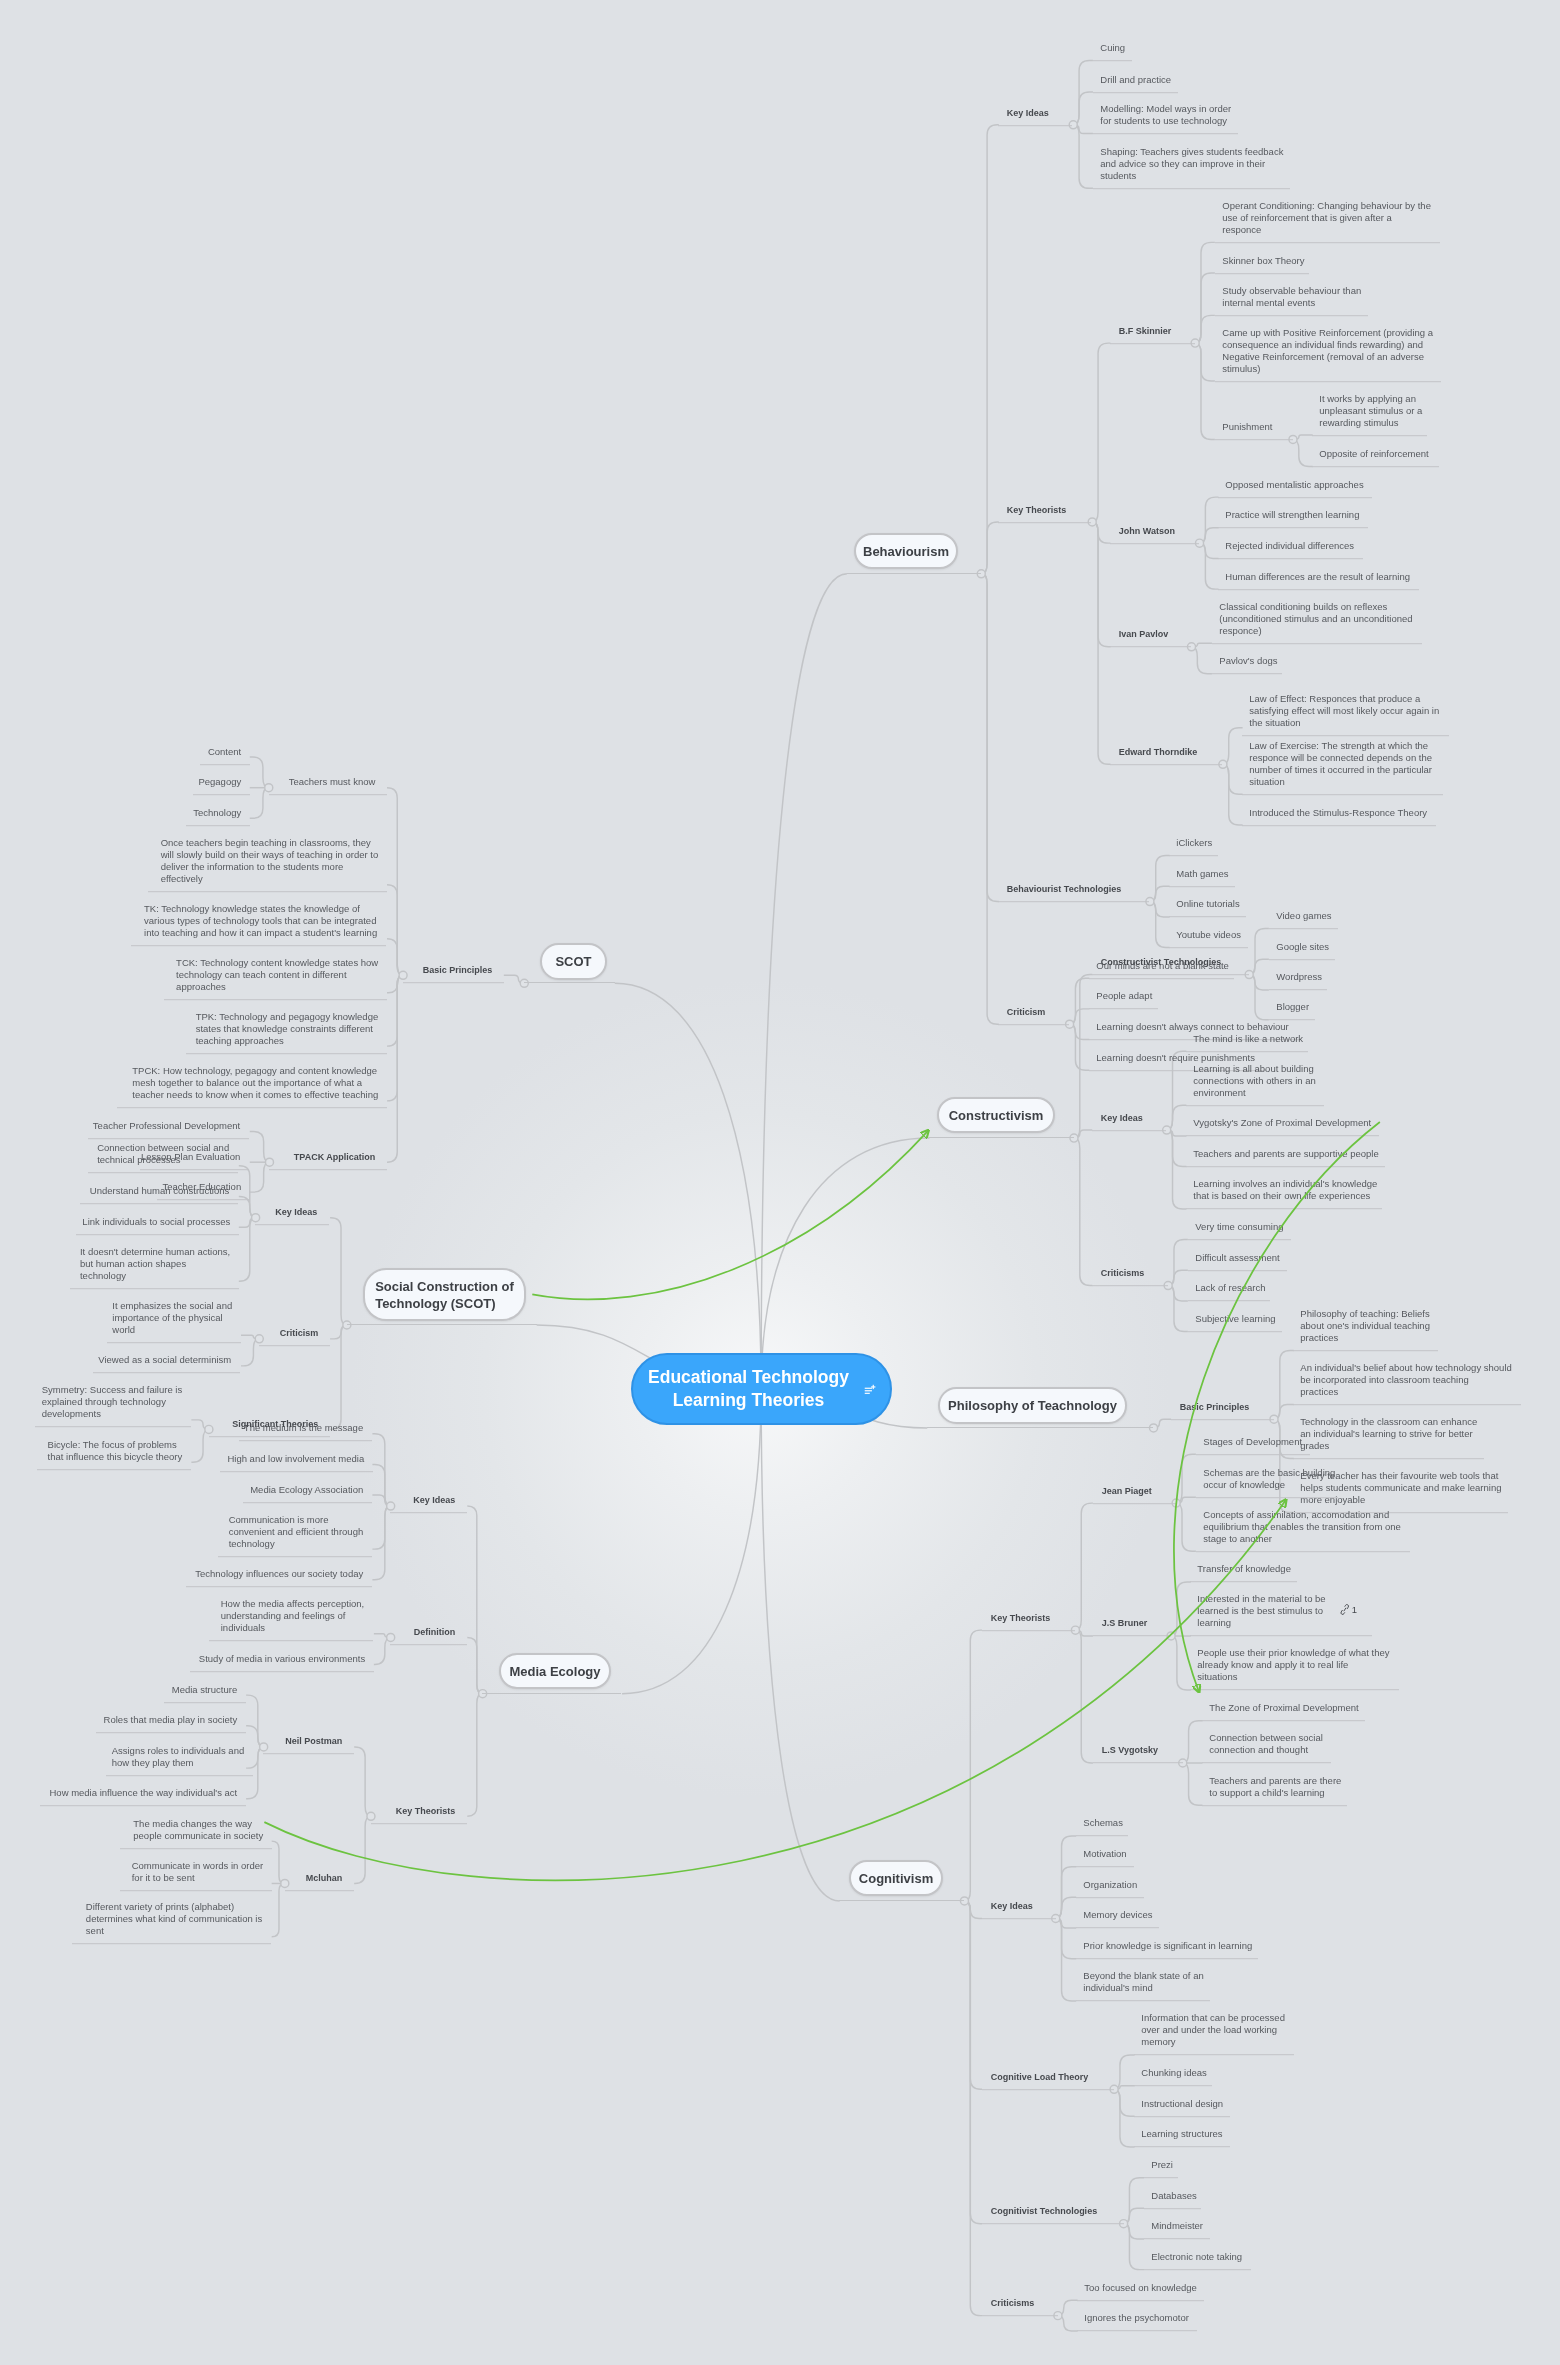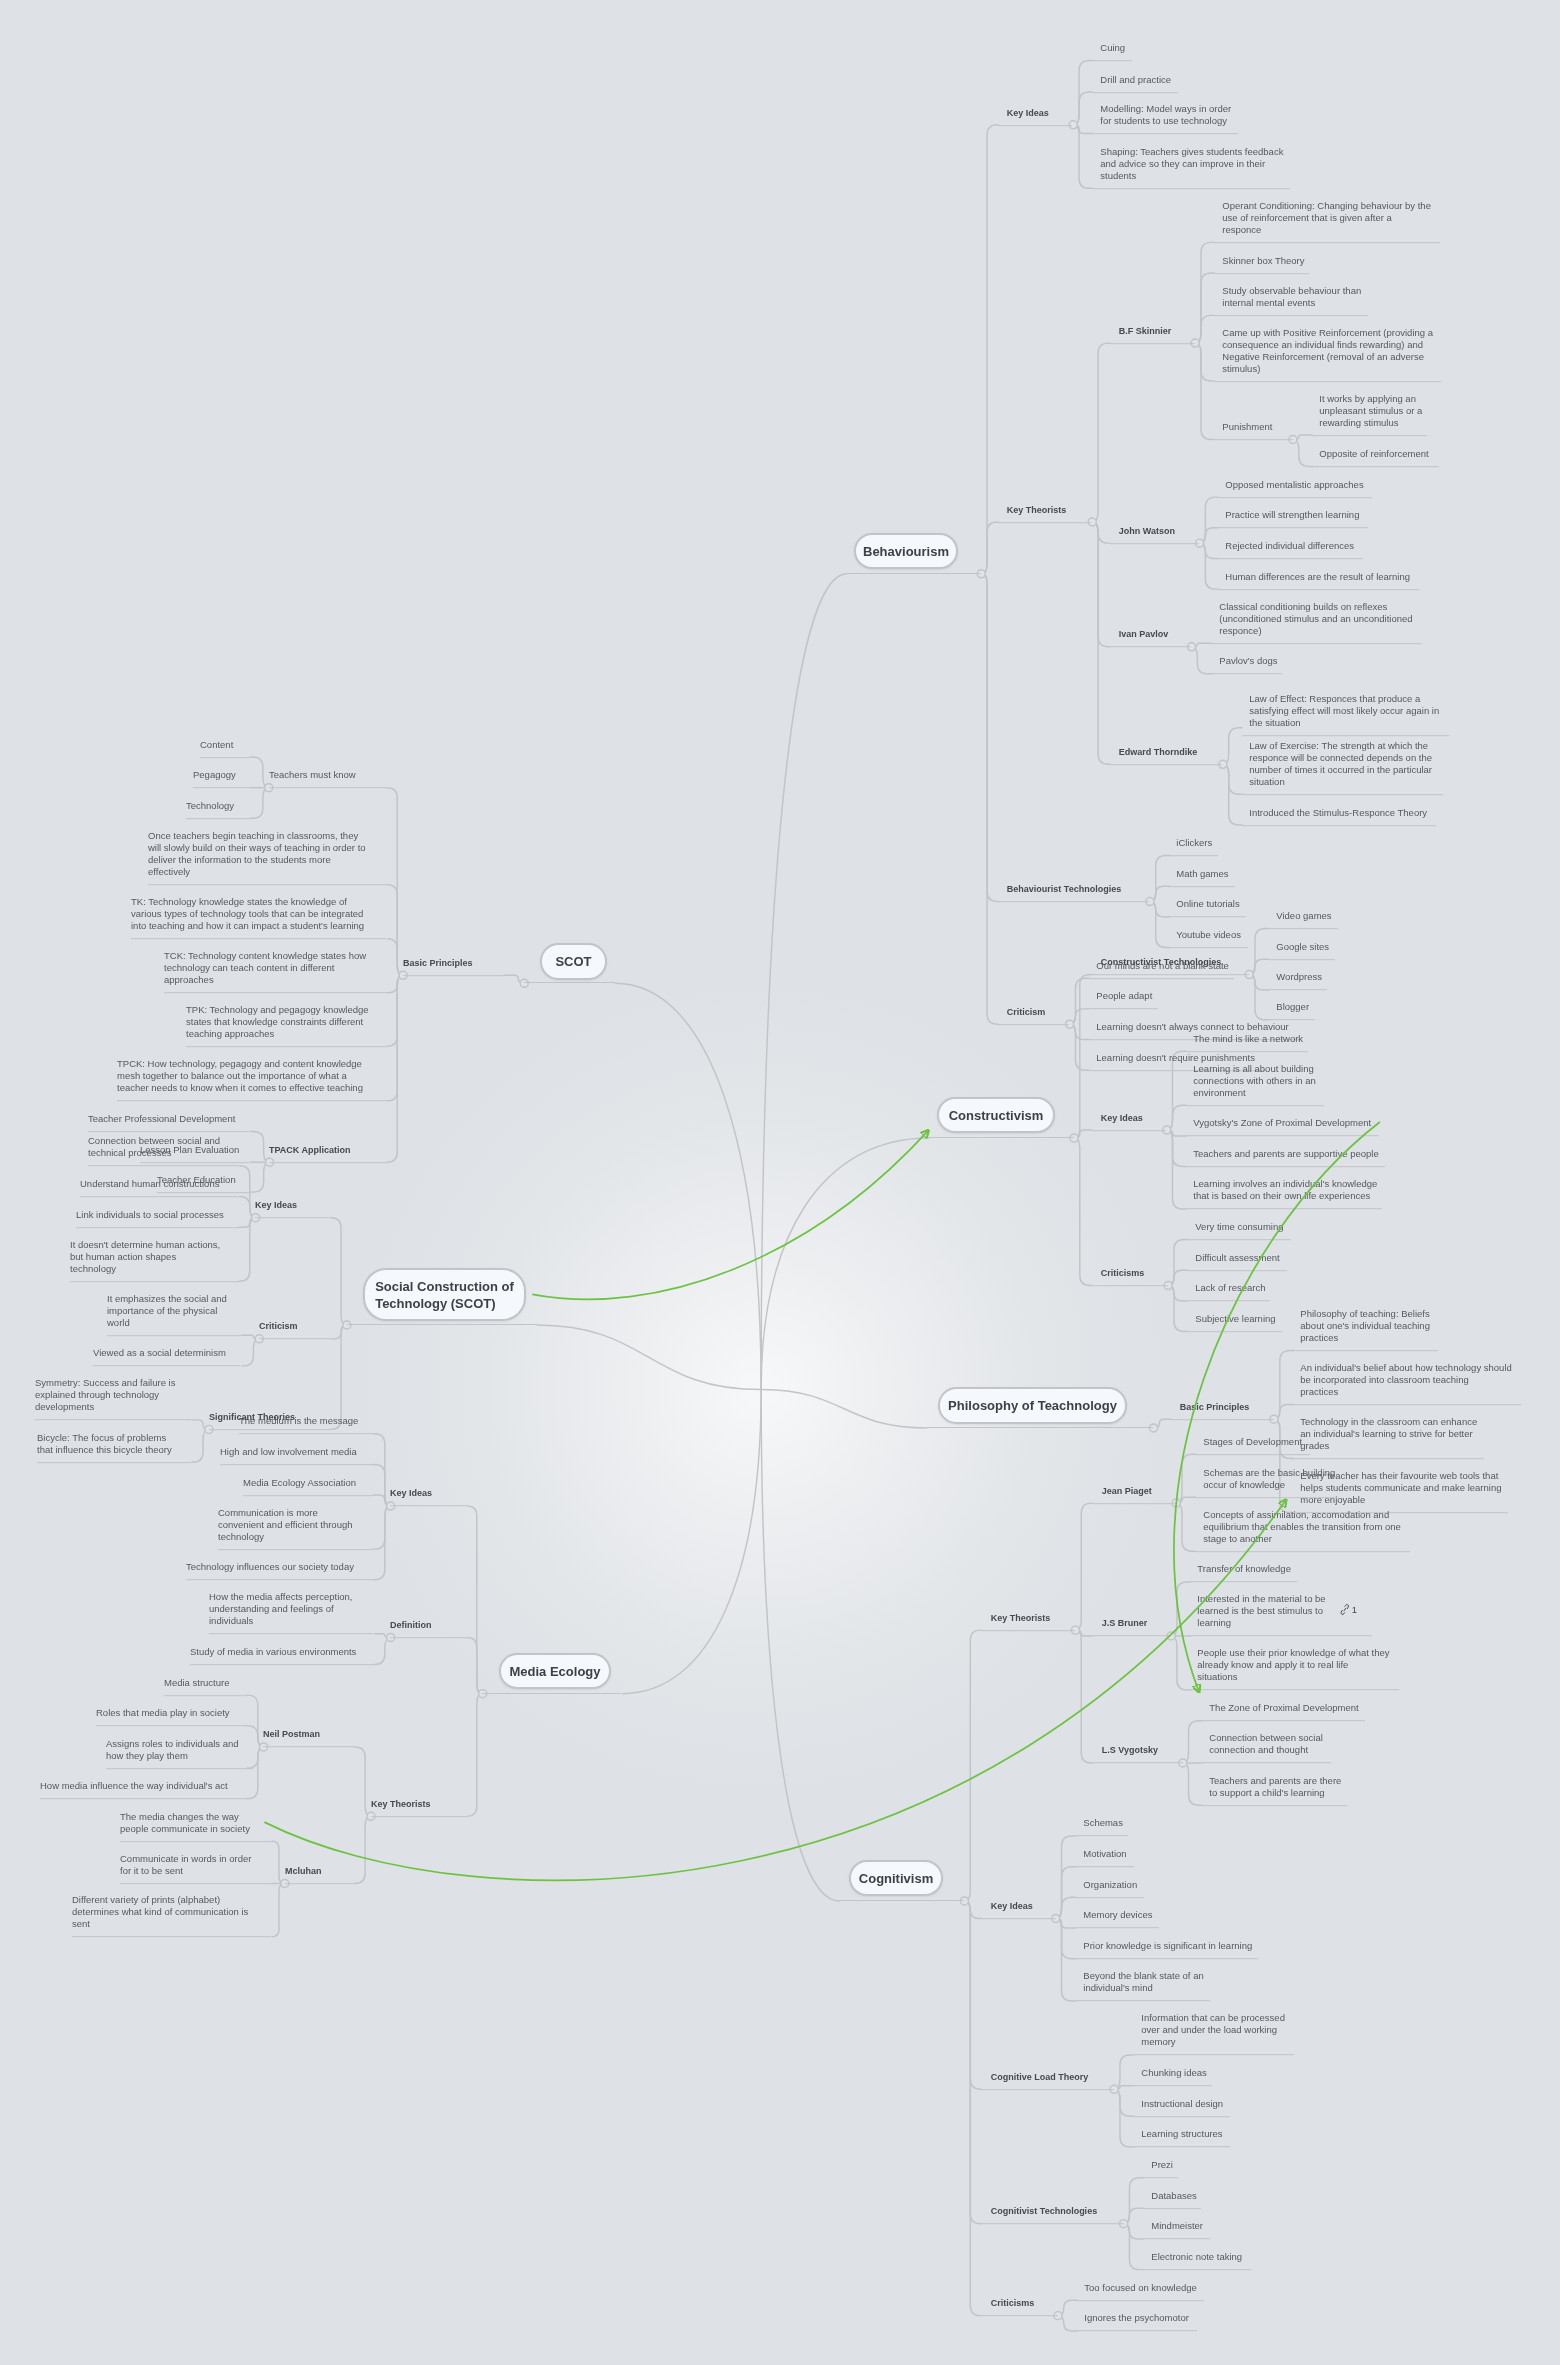--- a/index.html
+++ b/index.html
@@ -16,21 +16,21 @@
 
   .bar { position:absolute; height:0; border-top:1.5px solid #C2C4C7; z-index:1; }
 
   .node {
     position:absolute; transform:translateY(-100%); box-sizing:border-box;
     border-bottom:1.5px solid #C2C4C7; padding-bottom:5.8px; z-index:2;
     color:#56595E; font-size:9.5px; line-height:12px;
   }
   .node.r { padding-left:7.3px; }
   .node.r.lab { padding-left:8.8px; }
-  .node.l { display:flex; padding-right:8.8px; }
+  .node.l { display:flex; justify-content:flex-end; padding-right:8.8px;margin-top:7px; }
   .node.l.lab { padding-right:11.7px; }
   .t { white-space:pre; display:inline-block; text-align:left; }
   .t.b { font-weight:bold; font-size:9px; color:#46494E; }
 
   .pill {
     position:absolute; box-sizing:border-box; background:#F5F8FC;
     border:2.9px solid #C3C4C7; border-radius:23.4px; z-index:3;
     display:flex; align-items:center; justify-content:center;
     font-weight:bold; font-size:13px; color:#3D4045;
     box-shadow:0 0.7px 2.2px rgba(0,0,0,0.08);
@@ -232,20 +232,31 @@
       <circle cx="475" cy="1815" r="5.5" fill="#E0E3E7" stroke="#C2C4C7" stroke-width="2"></circle>
       <circle cx="350" cy="1668" r="5.5" fill="#E0E3E7" stroke="#C2C4C7" stroke-width="2"></circle>
       <circle cx="355" cy="1834" r="5.5" fill="#E0E3E7" stroke="#C2C4C7" stroke-width="2"></circle>
       <circle cx="286" cy="1958" r="5.5" fill="#E0E3E7" stroke="#C2C4C7" stroke-width="2"></circle>
       <circle cx="718" cy="1347" r="5.5" fill="#E0E3E7" stroke="#C2C4C7" stroke-width="2"></circle>
       <circle cx="552" cy="1336" r="5.5" fill="#E0E3E7" stroke="#C2C4C7" stroke-width="2"></circle>
       <circle cx="368" cy="1079" r="5.5" fill="#E0E3E7" stroke="#C2C4C7" stroke-width="2"></circle>
       <circle cx="369" cy="1592" r="5.5" fill="#E0E3E7" stroke="#C2C4C7" stroke-width="2"></circle>
     </svg>
 
+  <div id="root">
+    <span class="t">Educational Technology
+Learning Theories</span>
+    <svg id="root-icon" viewBox="0 0 18 16">
+      <rect x="1" y="5" width="10" height="1.6" fill="#fff"></rect>
+      <rect x="1" y="8.5" width="10" height="1.6" fill="#fff"></rect>
+      <rect x="1" y="12" width="7" height="1.6" fill="#fff"></rect>
+      <rect x="12" y="1" width="1.6" height="6" fill="#fff"></rect>
+      <rect x="9.8" y="3.2" width="6" height="1.6" fill="#fff"></rect>
+    </svg>
+  </div>
 
   <div class="bar" style="left:847px;top:573px;width:134px"></div>
   <div class="pill" style="left:854px;top:533px;width:104px;height:36px">
       <span class="t">Behaviourism</span>
     </div>
 
   <div class="node r lab" style="left:998px;top:126px;width:74px"><span class="t b">Key Ideas</span></div>
   <div class="node r" style="left:1093px;top:61px;width:39px"><span class="t">Cuing</span></div>
   <div class="node r" style="left:1093px;top:93px;width:85px"><span class="t">Drill and practice</span></div>
   <div class="node r" style="left:1093px;top:134px;width:145px"><span class="t">Modelling: Model ways in order

